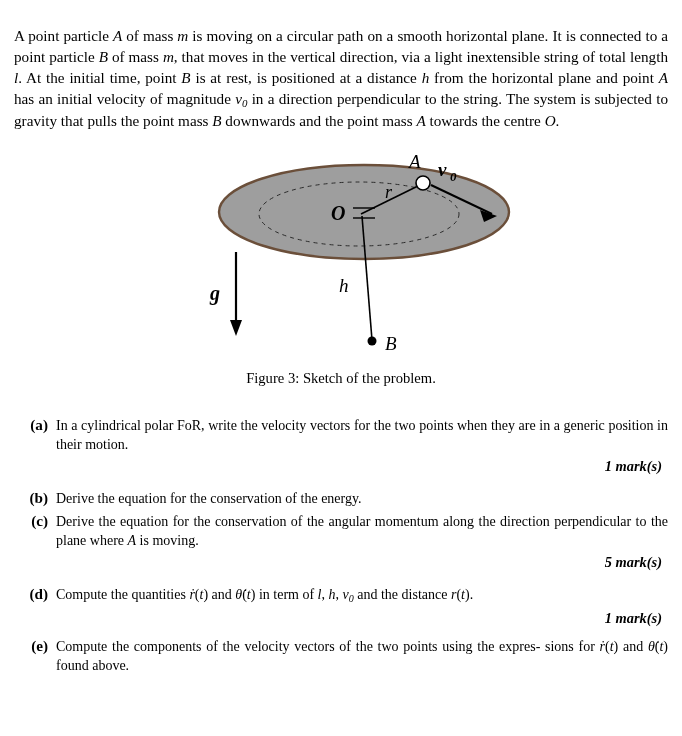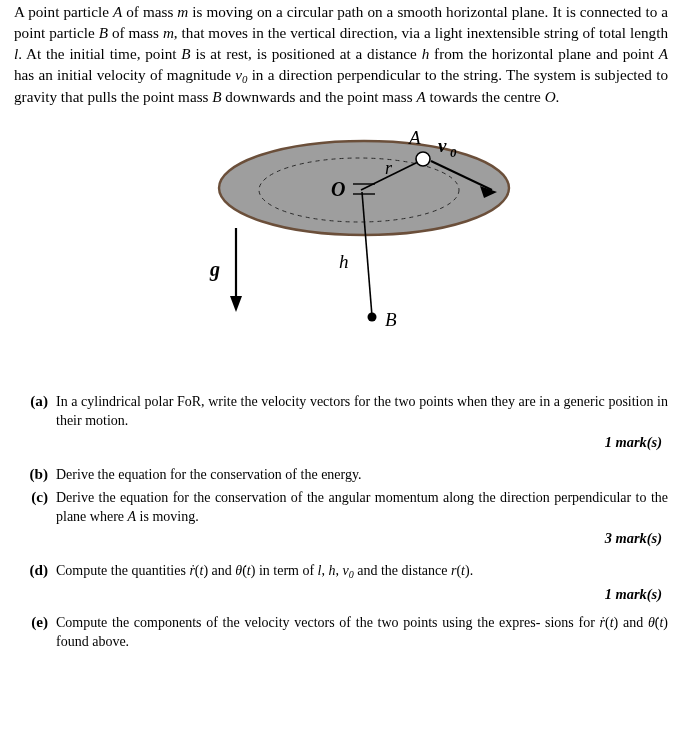--- a/index.html
+++ b/index.html
@@ -13,21 +13,21 @@
     font-family: "Liberation Serif", serif;
     color: #000000;
     position: relative;
     overflow: hidden;
   }
   .page {
     width: 682px;
     height: 736px;
     position: relative;
     box-sizing: border-box;
-    padding: 2px 14px 0 14px;
+    padding: 26px 14px 0 14px;
     border-radius: 15px;
   }
   .intro {
     font-size: 15.2px;
     line-height: 1.38;
     text-align: justify;
     text-justify: inter-word;
     margin: 0;
     hyphens: none;
   }
@@ -122,20 +122,23 @@
 
       <text x="395" y="26" font-size="19" font-style="italic">A</text>
       <text x="371" y="56" font-size="18" font-style="italic">r</text>
       <text x="317" y="78" font-size="20" font-style="italic" font-weight="bold">O</text>
       <text x="325" y="150" font-size="19" font-style="italic">h</text>
       <text x="371" y="208" font-size="19" font-style="italic">B</text>
       <text x="196" y="158" font-size="20" font-style="italic" font-weight="bold">g</text>
       <text x="424" y="34" font-size="19" font-weight="bold" font-style="italic">v</text>
       <text x="436" y="39" font-size="13" font-weight="bold" font-style="italic">0</text>
     </svg>
+    <div style="position:absolute;left:0;top:226px;width:100%;">
+      <div class="figure-caption">Figure 3: Sketch of the problem.</div>
+    </div>
   </div>
 
   <div class="questions">
 
     <div class="q-item">
       <div class="q-label">(a)</div>
       <div class="q-text">
         In a cylindrical polar FoR, write the velocity vectors for the two points when they are
         in a generic position in their motion.
       </div>
@@ -147,21 +150,21 @@
       <div class="q-text">Derive the equation for the conservation of the energy.</div>
     </div>
 
     <div class="q-item">
       <div class="q-label">(c)</div>
       <div class="q-text">
         Derive the equation for the conservation of the angular momentum along the direction
         perpendicular to the plane where <span class="it">A</span> is moving.
       </div>
     </div>
-    <div class="marks">3 mark(s)</div>
+    <div class="marks">5 mark(s)</div>
 
     <div class="q-item">
       <div class="q-label">(d)</div>
       <div class="q-text">
         Compute the quantities <span class="it">ṙ</span>(<span class="it">t</span>) and <span class="it">θ̇</span>(<span class="it">t</span>) in term of <span class="it">l</span>, <span class="it">h</span>, <span class="it">v</span><span class="it sub">0</span> and the distance <span class="it">r</span>(<span class="it">t</span>).
       </div>
     </div>
     <div class="marks tight">1 mark(s)</div>
 
     <div class="q-item">

